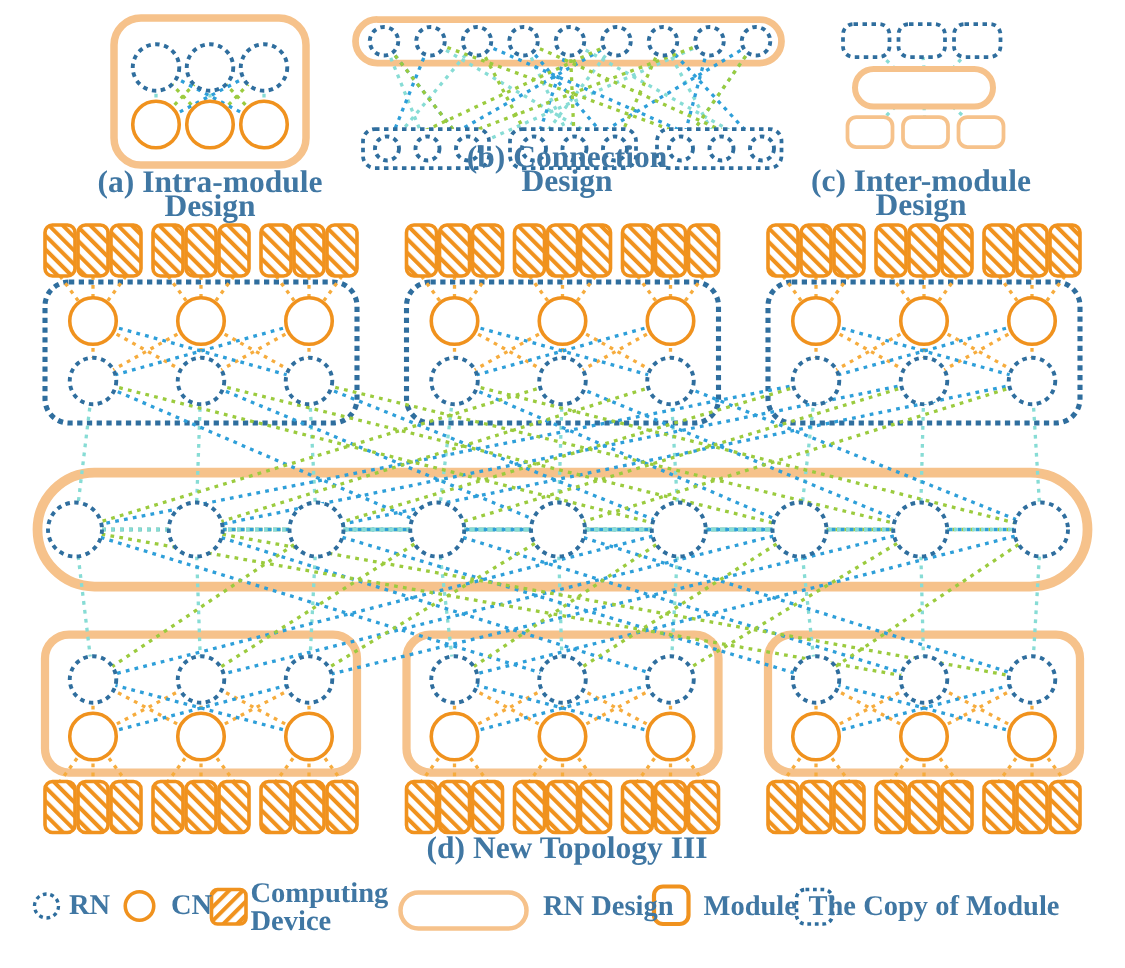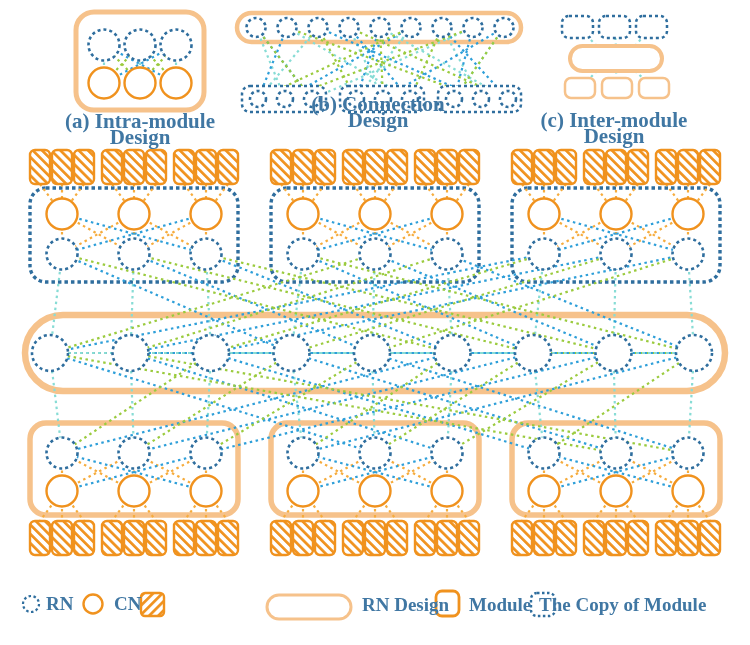--- a/index.html
+++ b/index.html
@@ -410,19 +410,23 @@
     <div>Design</div>
   </div>
   <div class="caption" style="left:378px;top:96px">
     <div>(b) Connection</div>
     <div>Design</div>
   </div>
   <div class="caption" style="left:614px;top:112px">
     <div>(c) Inter-module</div>
     <div>Design</div>
   </div>
+  <div class="caption" style="left:378px;top:557px">
+    <div>(d) New Topology III</div>
+  </div>
 
   <div class="legend-label" style="left:46px;top:594px">RN</div>
   <div class="legend-label" style="left:114px;top:594px">CN</div>
+  <div class="legend-label wrap" style="left:167px;top:586px">Computing Device</div>
   <div class="legend-label" style="left:362px;top:595px">RN Design</div>
   <div class="legend-label" style="left:469px;top:595px">Module</div>
   <div class="legend-label" style="left:539px;top:595px">The Copy of Module</div>
 </div>
 
 </body></html>

